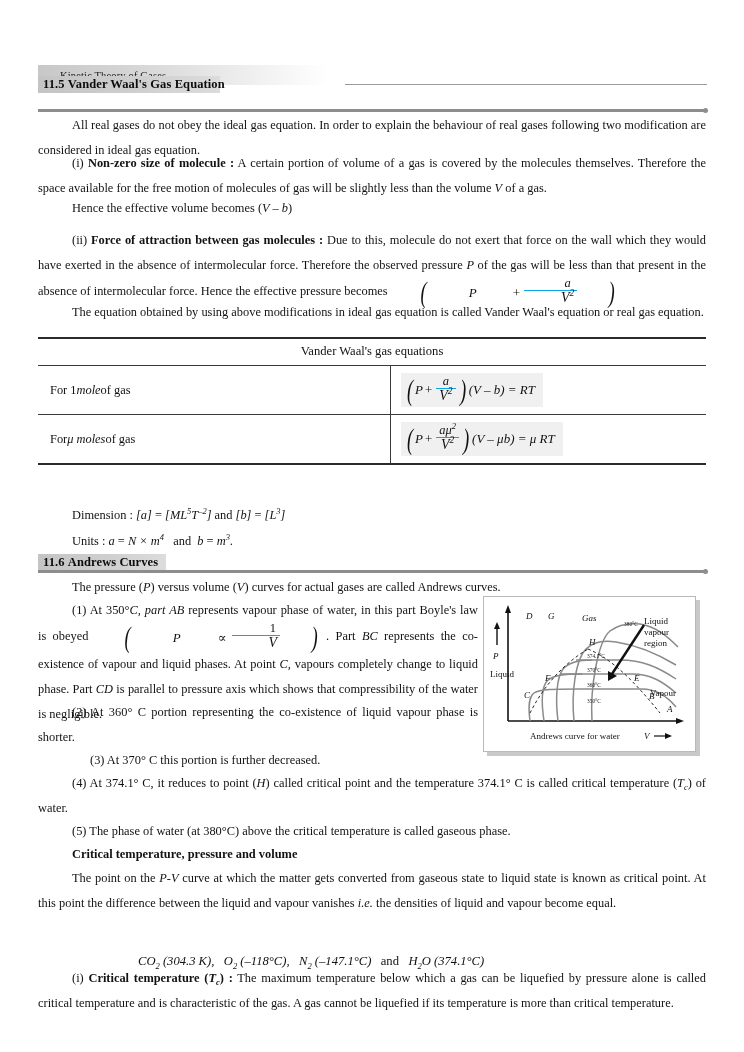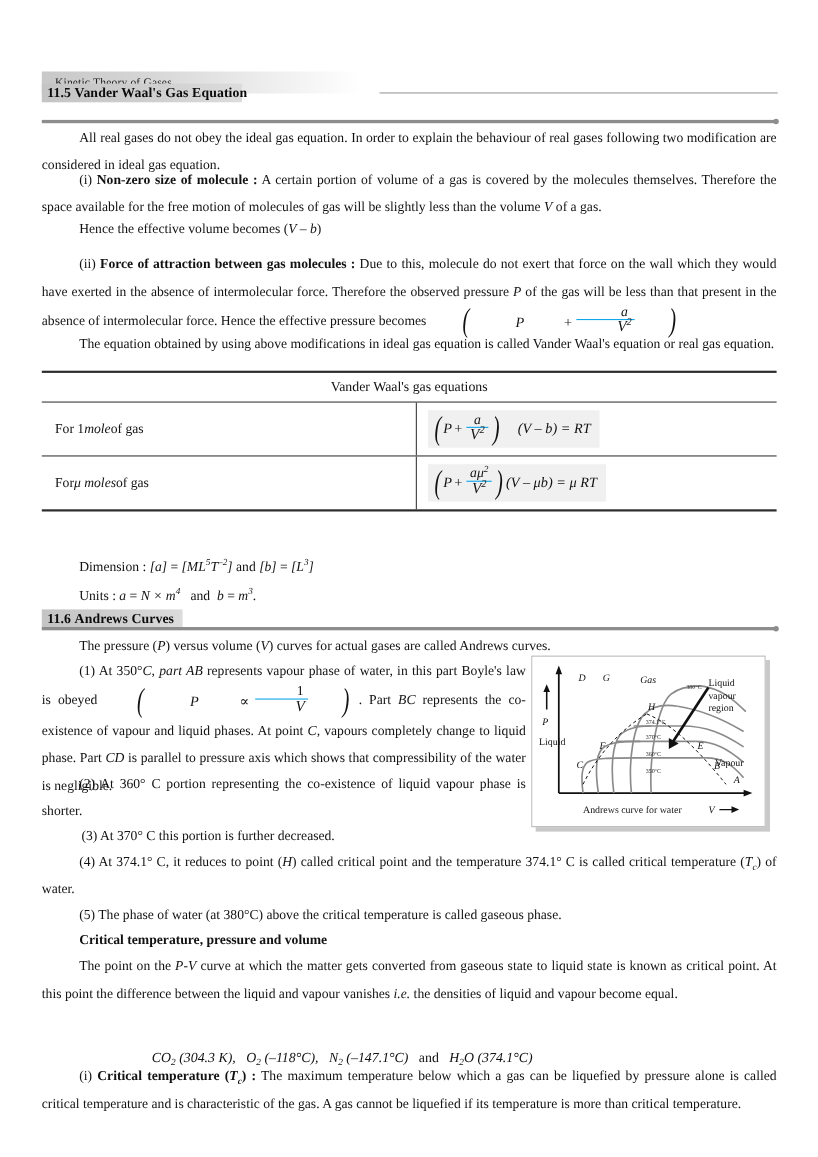--- a/index.html
+++ b/index.html
@@ -32,21 +32,21 @@
     width: 290px;
     height: 20px;
     background: linear-gradient(to right, #c8c8c8 0%, #d4d4d4 30%, #eaeaea 65%, #ffffff 100%);
     display: flex;
     align-items: center;
   }
   .runhead-text {
     font-size: 10.5px;
     letter-spacing: .15px;
     color: #1a1a1a;
-    padding-left: 12px;
+    padding-left: 22px;
     white-space: nowrap;
   }
   .runhead-rule {
     position: absolute;
     left: 345px;
     top: 84px;
     width: 362px;
     height: 1px;
     background: #9a9a9a;
   }
@@ -146,20 +146,21 @@
     text-align: center;
     font-weight: normal;
     font-size: 12.6px;
     padding: 5px 0 6px;
     border-bottom: 1.4px solid #3a3a3a;
   }
   .eqrow {
     display: flex;
     min-height: 48px;
     border-bottom: 1.4px solid #3a3a3a;
+    gap: 12px;
   }
   .eqrow:last-child { border-bottom: none; }
   .eqrow .lcell {
     width: 340px;
     display: flex;
     align-items: center;
     padding-left: 12px;
     font-size: 12.4px;
     box-sizing: border-box;
   }
@@ -252,21 +253,21 @@
       <div class="rcell">
         <span class="eqbox bigexpr">
           <span class="paren">(</span>
             <span>P</span>
             <span style="font-style:normal;margin:0 2px;">+</span>
             <span class="frac">
               <span class="num">a</span>
               <span class="den"><span>V</span><sup>2</sup></span>
             </span>
             <span class="paren">)</span>
-            <span style="margin-left:15px;">(V – b) = RT</span>
+            <span style="margin-left:1px;">(V – b) = RT</span>
         </span>
       </div>
     </div>
 
     <div class="eqrow">
       <div class="lcell">
         <span>For </span>
           <i>μ moles</i>
           <span> of gas</span>
       </div>
@@ -312,21 +313,21 @@
         <span class="frac">
           <span class="num" style="font-style:normal;">1</span>
           <span class="den">V</span>
         </span>
         <span class="paren">)</span>
       </span><span>. Part </span><i>BC</i><span> represents the  co-existence  of  vapour  and  liquid phases. At point </span><i>C,</i><span> vapours completely change to liquid phase. Part </span><i>CD</i><span> is parallel to pressure axis which shows that compressibility of the water is negligible.</span>
   </div>
 
   <div class="para indent" style="left:38px; top:700px; width:440px;">(2) At 360° C portion representing the co-existence of liquid vapour phase is shorter.</div>
 
-  <div class="para indent" style="left:40px; top:748px; width:668px;">(3) At 370° C this portion is further decreased.</div>
+  <div class="para indent" style="left:56px; top:748px; width:668px;">(3) At 370° C this portion is further decreased.</div>
 
   <div class="para indent" style="left:38px; top:771px; width:668px;">
     <span>(4) At 374.1° C, it reduces to point (</span><i>H</i><span>) called critical point and the temperature 374.1° C is called critical temperature (</span><i><span>T</span><sub>c</sub></i><span>) of water.</span>
   </div>
 
   <div class="para indent" style="left:38px; top:819px; width:668px;">(5) The phase of water (at 380°C) above the critical temperature is called gaseous phase.</div>
 
   <div class="para" style="left:72px; top:842px; width:620px; font-weight:bold;">Critical temperature, pressure and volume</div>
 
   <div class="para indent" style="left:38px; top:866px; width:668px;">

